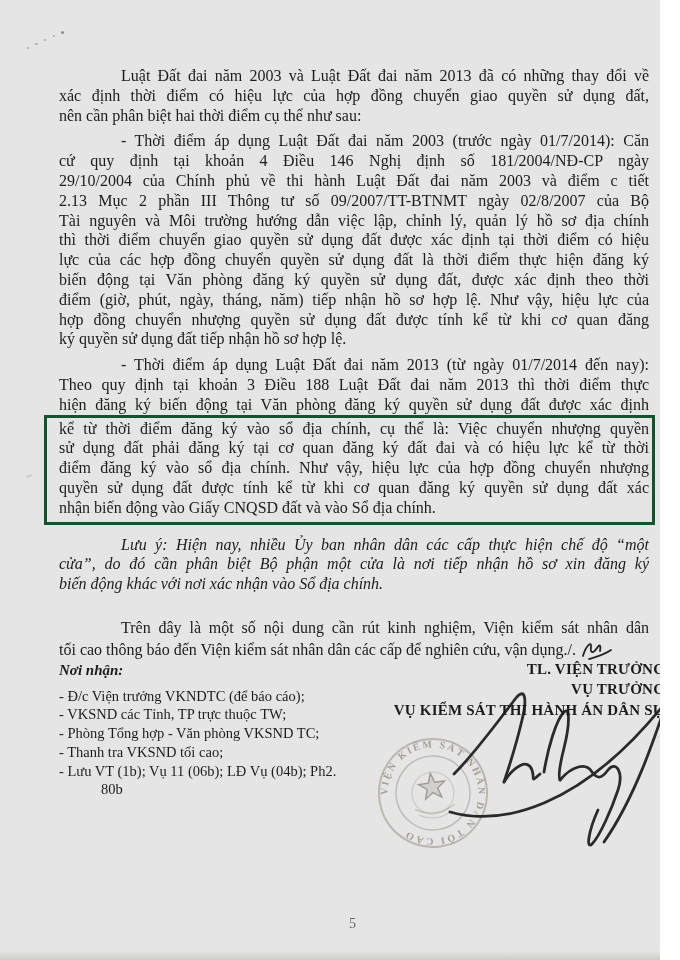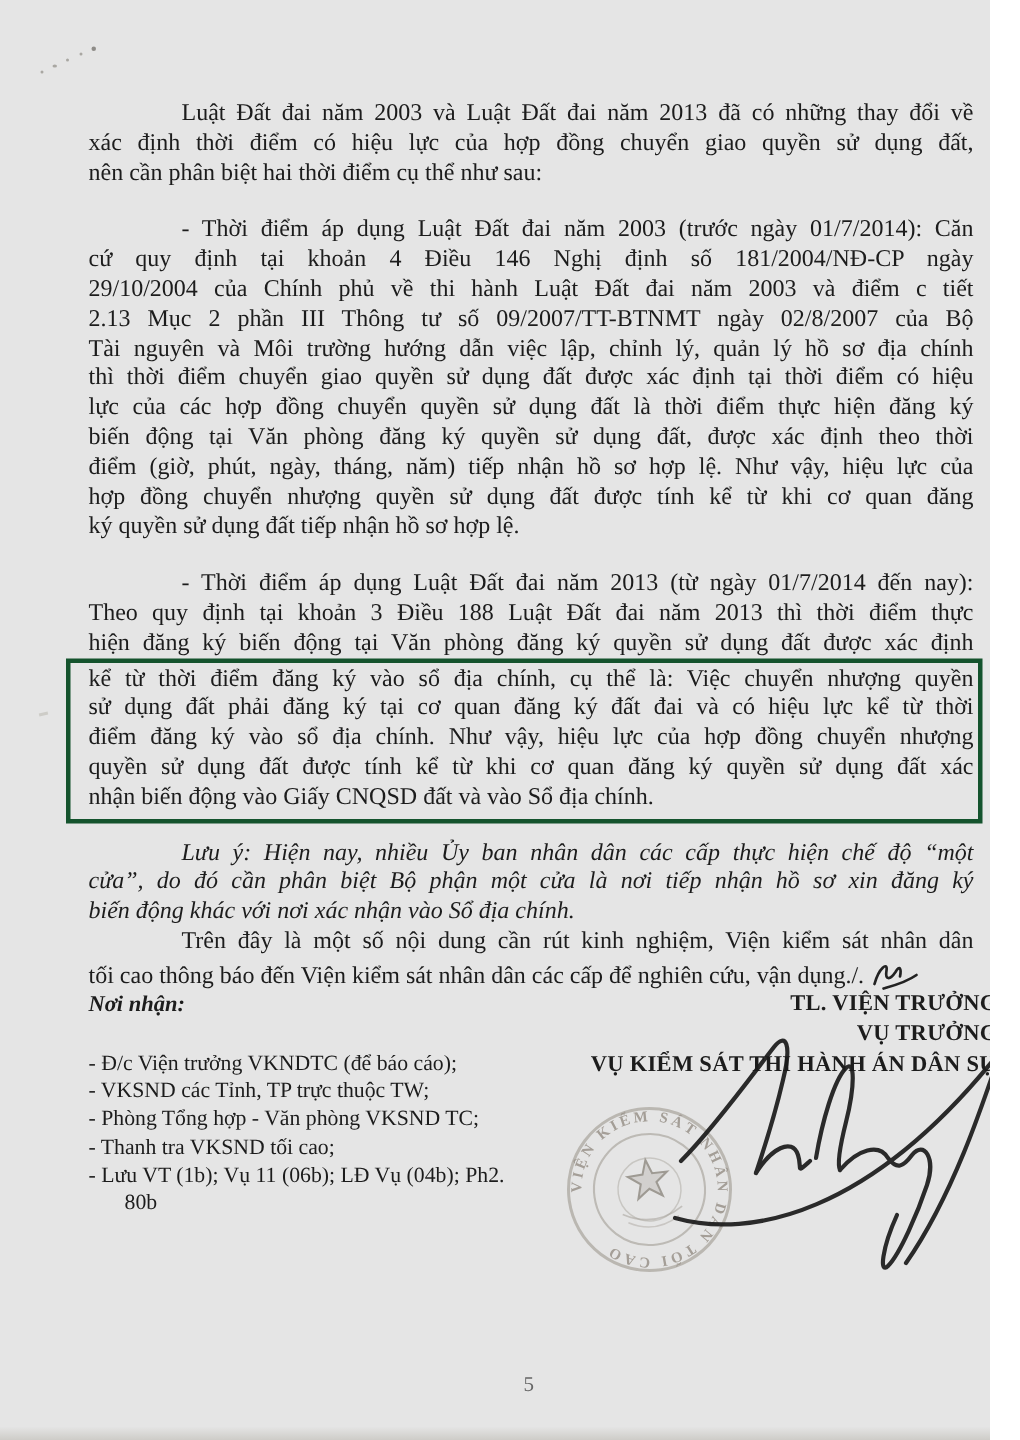--- a/index.html
+++ b/index.html
@@ -12,39 +12,39 @@
     color:#1c1c1c;
   }
   .doc{
     position:absolute;left:0;top:0;
     width:680px;
     padding:66px 31px 0 59px;
     box-sizing:border-box;
     font-size:16px;line-height:19.8px;
   }
   .para{margin:0;}
-  .para + .para{margin-top:18px;}
+  .para + .para{margin-top:6px;}
   .para.note{margin-top:10px;font-style:italic;}
-  .para.closing{margin-top:0;}
+  .para.closing{margin-top:24px;}
   .jline{display:block;text-align:justify;text-align-last:justify;text-justify:inter-word;}
   .jline.last{text-align-last:left;}
   .indent{text-indent:62px;}
   .red-box{
     border:3px solid #14532d;
     margin:0 -6px 0 -15px;
     padding:1px 3px 4px 12px;
   }
   
   .recipients{
     position:absolute;left:59px;top:661px;width:290px;
     font-size:14.5px;line-height:18.7px;
   }
-  .recipients .heading{font-weight:bold;font-style:italic;font-size:15px;margin-bottom:20px;}
+  .recipients .heading{font-weight:bold;font-style:italic;font-size:15px;margin-bottom:7px;}
   .recipients .item{white-space:nowrap;}
-  .recipients .item.cont{margin-left:24px;}
+  .recipients .item.cont{margin-left:42px;}
   .sig-titles{
     position:absolute;left:335px;top:659px;width:330px;
     text-align:right;font-weight:bold;font-size:15px;line-height:20.4px;
     letter-spacing:.2px;
   }
   .signer-name{
     position:absolute;left:355px;top:851px;width:320px;
     text-align:center;font-weight:bold;font-size:16.5px;color:#222;
   }
   .seal-svg{position:absolute;left:367px;top:727px;opacity:.8;}

